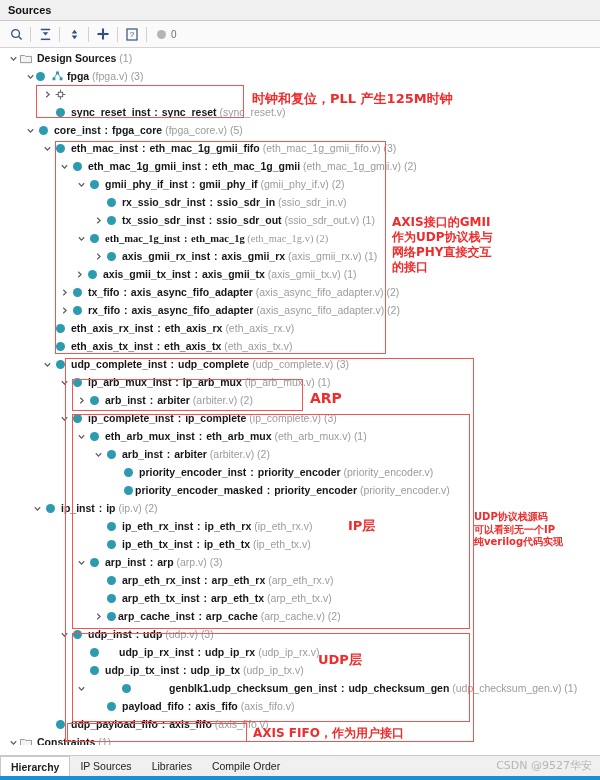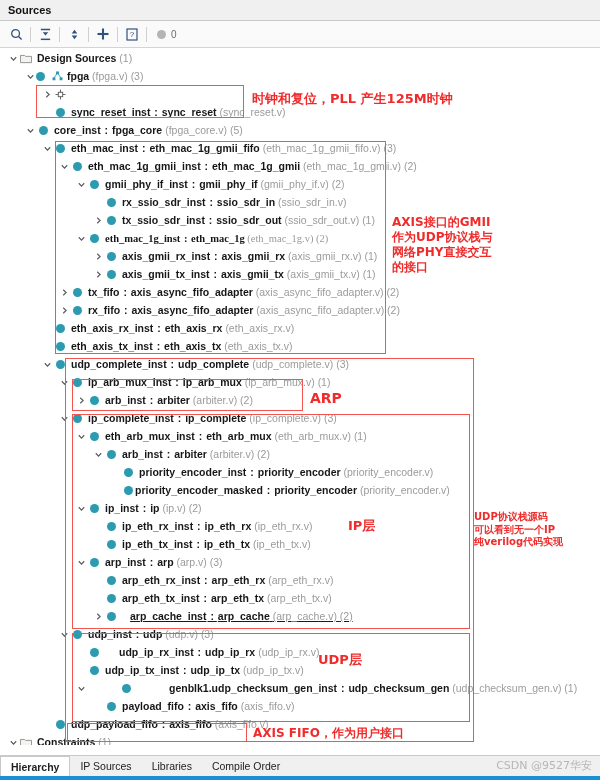--- a/index.html
+++ b/index.html
@@ -258,21 +258,21 @@
       <span class="twisty">
         <svg width="9" height="9" viewBox="0 0 10 10">
           <polyline points="3.6,2 6.8,5 3.6,8" fill="none" stroke="#5b5b5b" stroke-width="1.3"></polyline>
         </svg>
       </span>
       <span class="ico">
         <span class="dot"></span>
       </span>
       <span style="margin-left: 4px;"><span class="nm">axis_gmii_rx_inst</span><span class="sep"> : </span><span class="mod">axis_gmii_rx</span> <span class="dim">(axis_gmii_rx.v)</span> <span class="cnt">(1)</span></span>
     </div>
-    <div class="row" style="padding-left: 93px; align-items: center;">
+    <div class="row" style="padding-left: 74px; align-items: center;">
       <span class="twisty">
         <svg width="9" height="9" viewBox="0 0 10 10">
           <polyline points="3.6,2 6.8,5 3.6,8" fill="none" stroke="#5b5b5b" stroke-width="1.3"></polyline>
         </svg>
       </span>
       <span class="ico">
         <span class="dot"></span>
       </span>
       <span style="margin-left: 4px;"><span class="nm">axis_gmii_tx_inst</span><span class="sep"> : </span><span class="mod">axis_gmii_tx</span> <span class="dim">(axis_gmii_tx.v)</span> <span class="cnt">(1)</span></span>
     </div>
@@ -385,21 +385,21 @@
       </span>
       <span style="margin-left: 4px;"><span class="nm">priority_encoder_inst</span><span class="sep"> : </span><span class="mod">priority_encoder</span> <span class="dim">(priority_encoder.v)</span></span>
     </div>
     <div class="row" style="padding-left: 110px;">
       <span class="twisty"></span>
       <span class="ico">
         <span class="dot"></span>
       </span>
       <span style=""><span class="nm">priority_encoder_masked</span><span class="sep"> : </span><span class="mod">priority_encoder</span> <span class="dim">(priority_encoder.v)</span></span>
     </div>
-    <div class="row" style="padding-left: 76px; align-items: center;">
+    <div class="row" style="padding-left: 32px; align-items: center;">
       <span class="twisty">
         <svg width="9" height="9" viewBox="0 0 10 10">
           <polyline points="2,3.6 5,6.8 8,3.6" fill="none" stroke="#5b5b5b" stroke-width="1.3"></polyline>
         </svg>
       </span>
       <span class="ico">
         <span class="dot"></span>
       </span>
       <span style="margin-left: 4px;"><span class="nm">ip_inst</span><span class="sep"> : </span><span class="mod">ip</span> <span class="dim">(ip.v)</span> <span class="cnt">(2)</span></span>
     </div>
@@ -444,21 +444,21 @@
     </div>
     <div class="row" style="padding-left: 93px;">
       <span class="twisty">
         <svg width="9" height="9" viewBox="0 0 10 10">
           <polyline points="3.6,2 6.8,5 3.6,8" fill="none" stroke="#5b5b5b" stroke-width="1.3"></polyline>
         </svg>
       </span>
       <span class="ico">
         <span class="dot"></span>
       </span>
-      <span style="margin-left: 12px; text-decoration: underline;"><span class="nm">arp_cache_inst</span><span class="sep"> : </span><span class="mod">arp_cache</span> <span class="dim">(arp_cache.v)</span> <span class="cnt">(2)</span></span>
+      <span style="margin-left: 0;"><span class="nm">arp_cache_inst</span><span class="sep"> : </span><span class="mod">arp_cache</span> <span class="dim">(arp_cache.v)</span> <span class="cnt">(2)</span></span>
     </div>
     <div class="row" style="padding-left: 59px;">
       <span class="twisty">
         <svg width="9" height="9" viewBox="0 0 10 10">
           <polyline points="2,3.6 5,6.8 8,3.6" fill="none" stroke="#5b5b5b" stroke-width="1.3"></polyline>
         </svg>
       </span>
       <span class="ico">
         <span class="dot"></span>
       </span>

